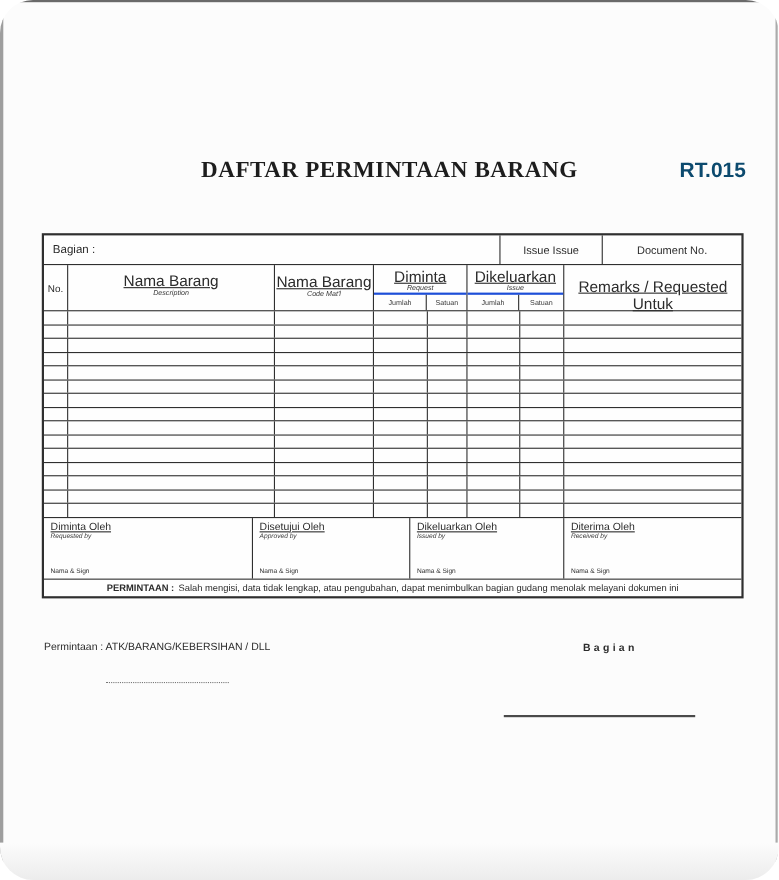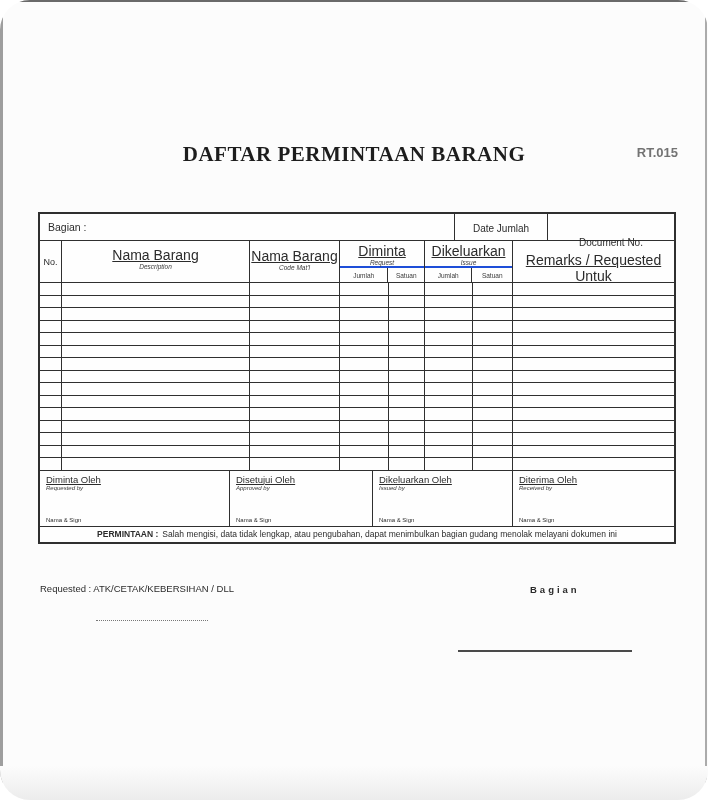--- a/index.html
+++ b/index.html
@@ -15,36 +15,36 @@
   .edge-right { position:absolute; right:1px; top:0; width:2px; height:100%; background:#ababab; }
   .edge-bottom-fade { position:absolute; left:0; bottom:0; width:100%; height:34px;
     background:linear-gradient(#fcfcfc,#ececec); }
 
   
   .title {
     position:absolute; top:142px; left:0; width:708px; text-align:center;
     font-family:"Liberation Serif", serif; font-weight:bold; font-size:21px;
     letter-spacing:.5px; color:#1d1d1d;
   }
-  .code { position:absolute; top:145px; right:30px; font-size:13px; font-weight:bold; color:#737373; }
+  .code { position:absolute; top:145px; right:30px; font-size:19px; font-weight:bold; color:#0c4a6e; }
 
   
   .form-table {
     position:absolute; left:38px; top:212px; width:638px;
     border:2px solid #2f2f2f; background:#fefefe; box-sizing:border-box;
   }
   .row { display:flex; border-bottom:1px solid #2f2f2f; box-sizing:border-box; }
   .cell { border-right:1px solid #2f2f2f; box-sizing:border-box; position:relative; }
   .cell.last { border-right:none; }
 
   
   .info-row { height:27px; }
   .c-bagian { width:415px; padding:7px 0 0 8px; font-size:10.5px; }
   .c-date   { width:93px;  text-align:center; padding-top:9px; font-size:10px; }
-  .c-docno  { flex:1; text-align:center; padding-top:23px; font-size:10px; }
+  .c-docno  { flex:1; text-align:center; padding-top:9px; font-size:10px; }
 
   
   .head-row { height:42px; }
   .h-main { text-decoration:underline; font-size:14px; }
   .h-sub  { font-size:6.5px; font-style:italic; color:#3a3a3a; }
   .c-no   { width:22px; display:flex; align-items:center; justify-content:center; font-size:9px; }
   .c-desc { width:188px; text-align:center; padding-top:6px; }
   .c-code { width:90px;  text-align:center; padding-top:7px; }
   .group  { display:flex; flex-direction:column; padding:0; }
   .g-dim  { width:85px; }
@@ -91,21 +91,21 @@
   <div class="edge-right"></div>
   <div class="edge-bottom-fade"></div>
 
   <div class="title">DAFTAR PERMINTAAN BARANG</div>
   <div class="code">RT.015</div>
 
   <div class="form-table">
 
     <div class="row info-row">
       <div class="cell c-bagian">Bagian :</div>
-      <div class="cell c-date">Date Jumlah</div>
+      <div class="cell c-date">Issue Issue</div>
       <div class="cell c-docno last">Document No.</div>
     </div>
 
     <div class="row head-row">
       <div class="cell c-no">No.</div>
       <div class="cell c-desc">
         <div class="h-main">Nama Barang</div>
         <div class="h-sub">Description</div>
       </div>
       <div class="cell c-code">
@@ -326,17 +326,17 @@
         <div class="sig-footer">Nama &amp; Sign</div>
       </div>
     </div>
 
     <div class="row notice-row">
       <span class="notice-label">PERMINTAAN :</span>
       <span>Salah mengisi, data tidak lengkap, atau pengubahan, dapat menimbulkan bagian gudang menolak melayani dokumen ini</span>
     </div>
   </div>
 
-  <div class="permintaan">Requested : ATK/CETAK/KEBERSIHAN / DLL</div>
+  <div class="permintaan">Permintaan : ATK/BARANG/KEBERSIHAN / DLL</div>
   <div class="dotted-line"></div>
   <div class="kepala">Bagian</div>
   <div class="sign-line"></div>
 </div>
 
 </body></html>

